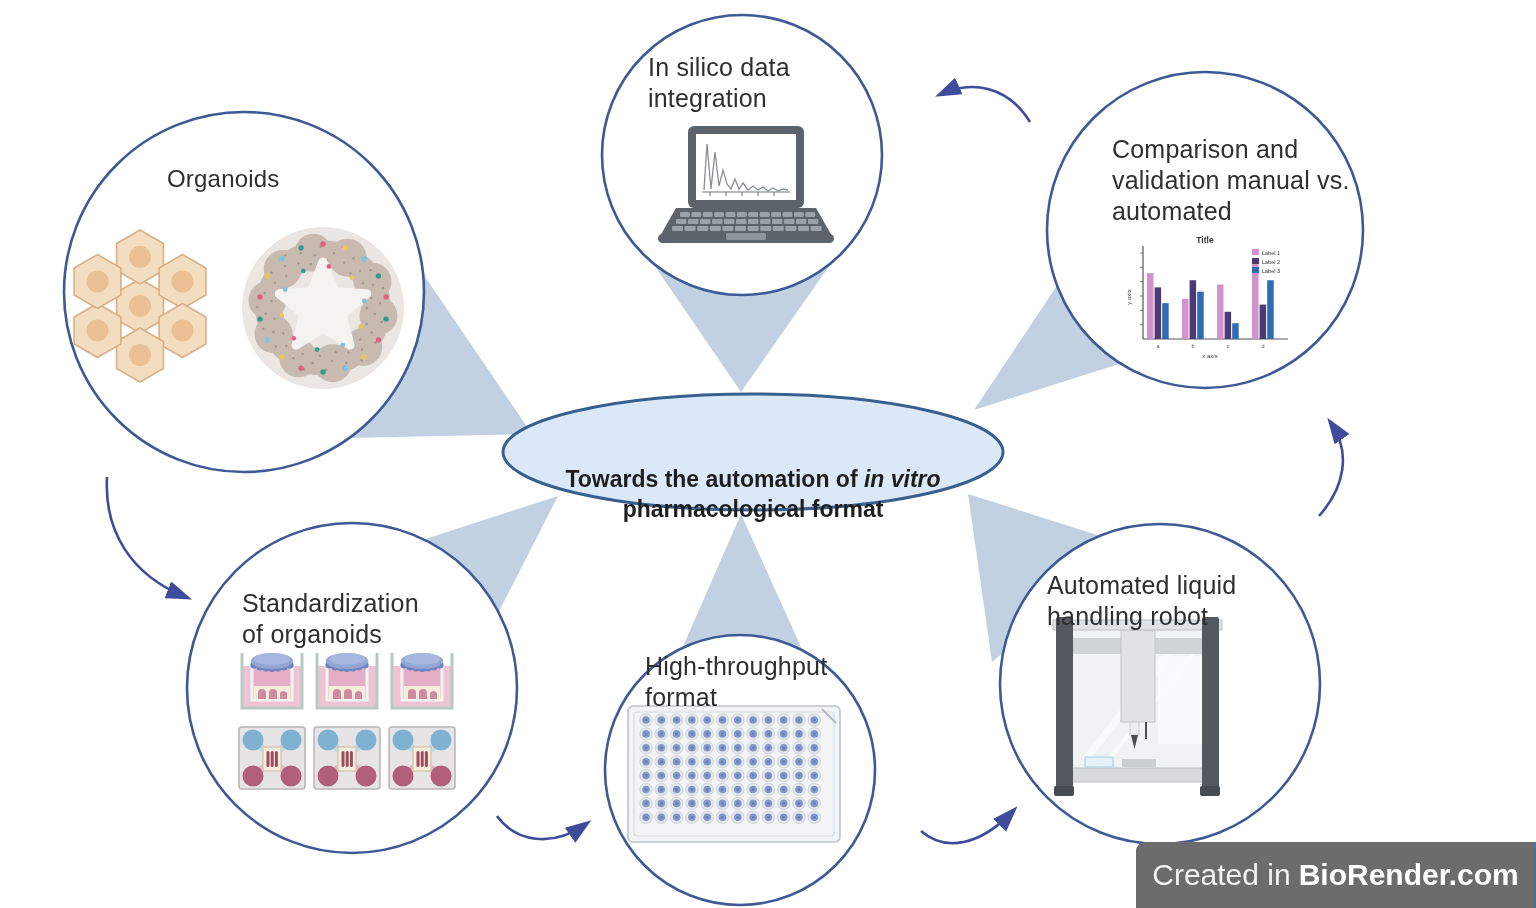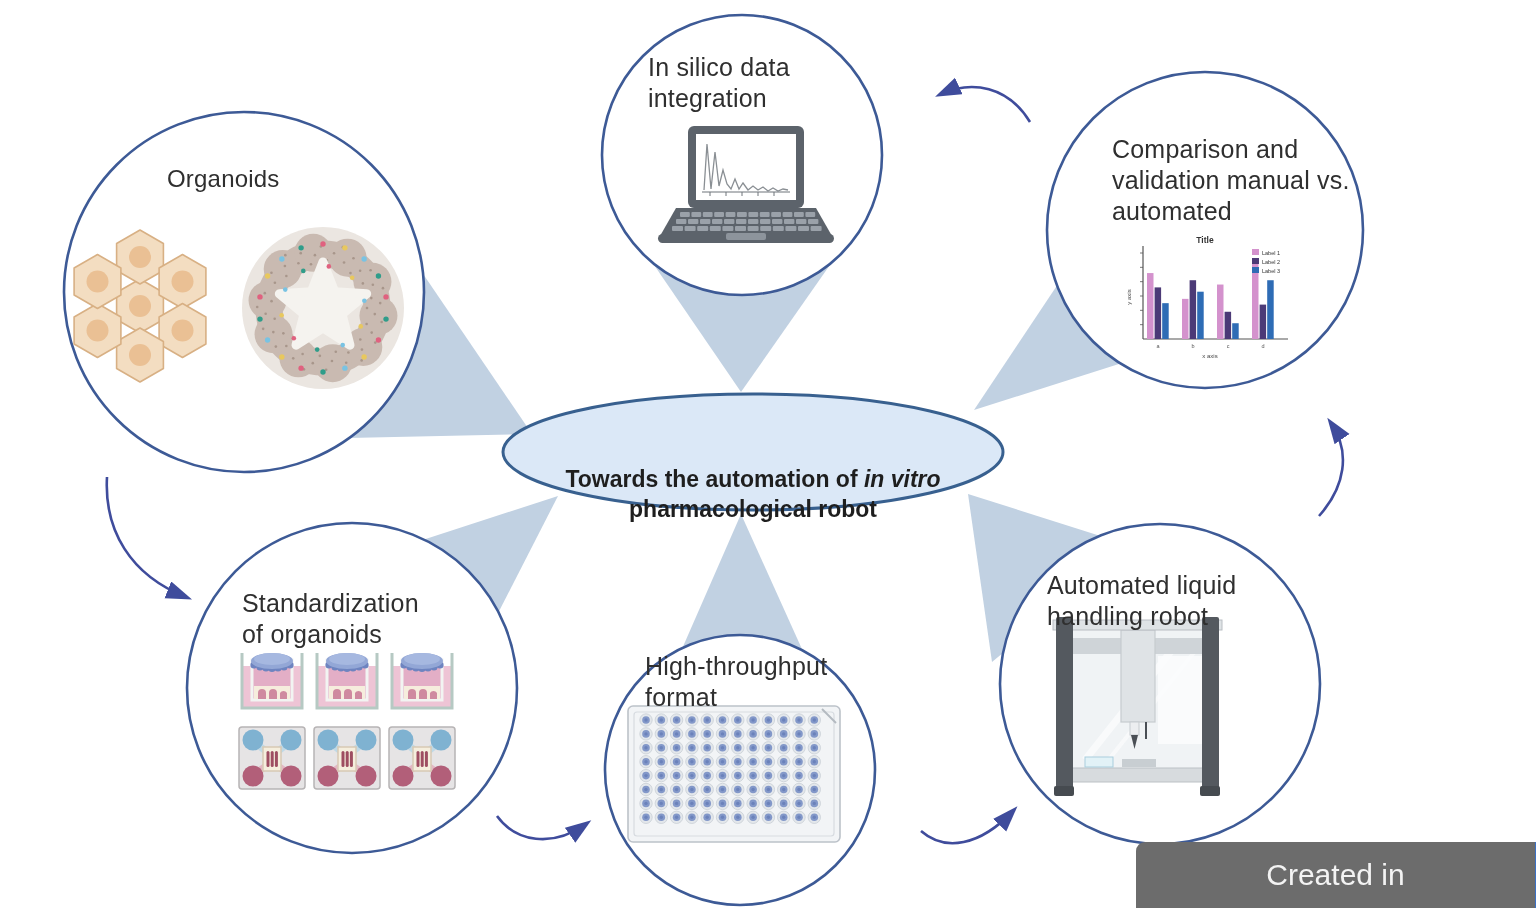--- a/index.html
+++ b/index.html
@@ -660,22 +660,23 @@
 automated</div>
   <div class="node-label" style="left:242px;top:588px;">Standardization
 of organoids</div>
   <div class="node-label" style="left:645px;top:651px;">High-throughput
 format</div>
   <div class="node-label" style="left:1047px;top:558px;margin-top:12px;">Automated liquid
 handling robot</div>
 
   <div class="center-text">
     <span>Towards the automation of </span><span class="it">in vitro</span>
-    <div>pharmacological robot</div>
+    <div>pharmacological format</div>
   </div>
 
   <div class="footer">
     <div class="credit">
       <span>Created in</span>
+      <b>BioRender.com</b>
     </div>
     <div class="bio-logo">bio</div>
   </div>
 </div>
 
 </body></html>

